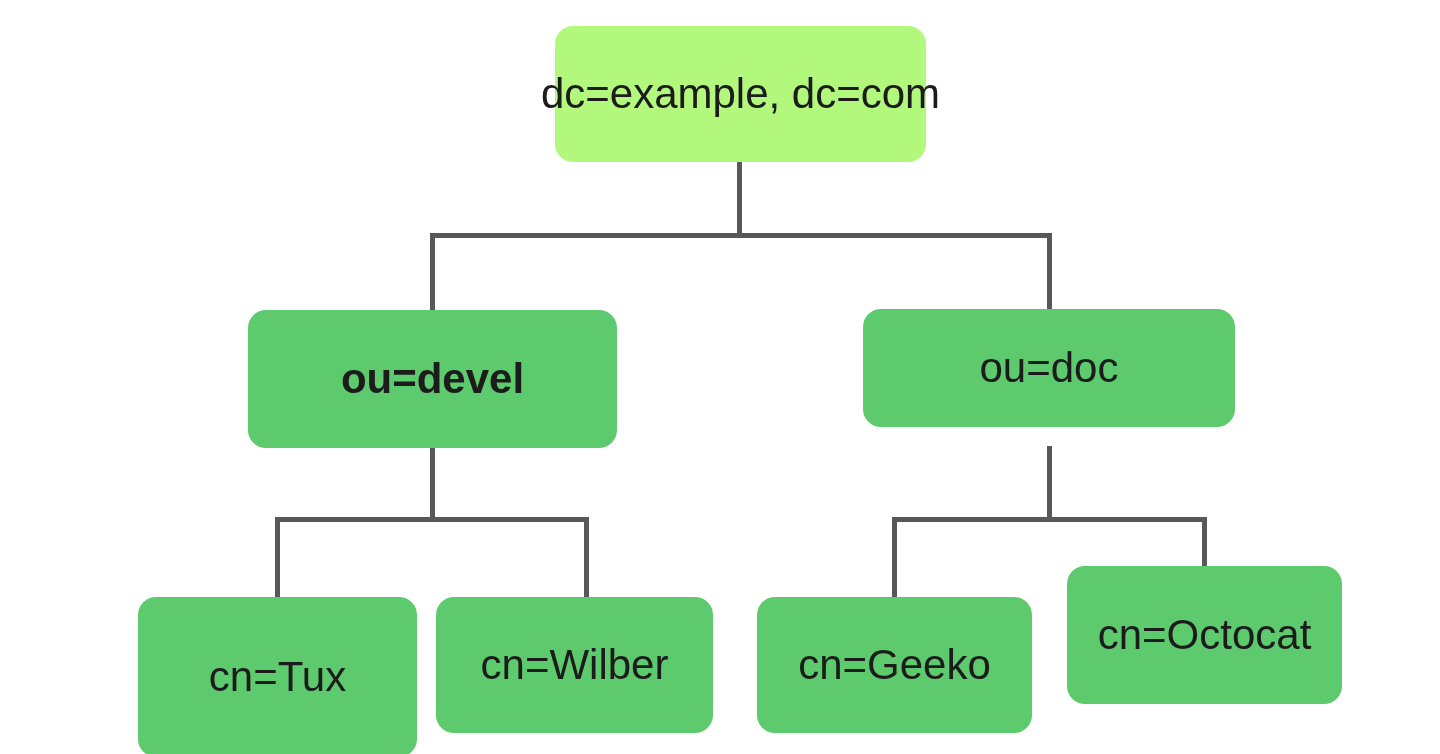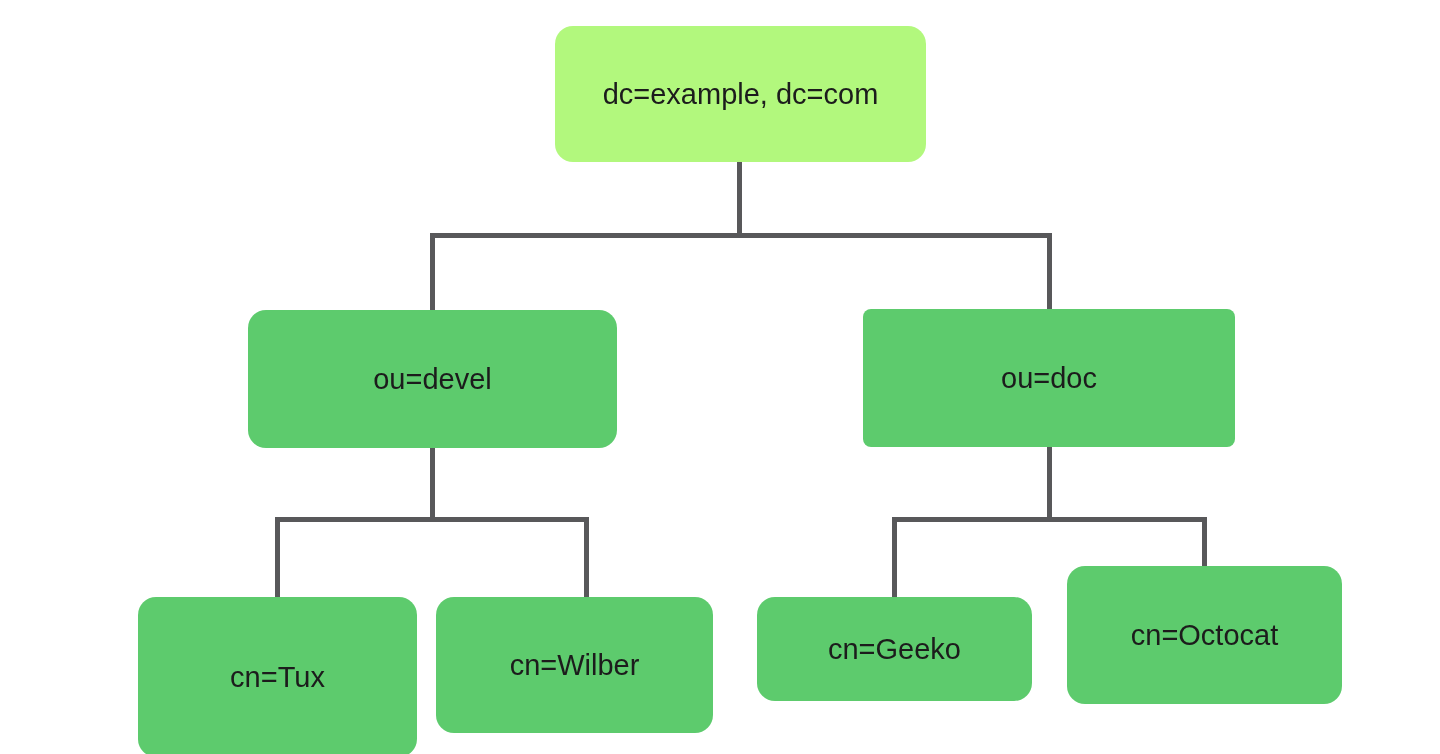--- a/index.html
+++ b/index.html
@@ -20,31 +20,31 @@
     overflow: hidden;
   }
   .node {
     position: absolute;
     background: var(--node-fill);
     border-radius: 18px;
     display: flex;
     align-items: center;
     justify-content: center;
     color: var(--text);
-    font-size: 29px;
+    font-size: 42px;
     line-height: 1.2;
     white-space: nowrap;
     text-align: center;
   }
   .node-root      { left: 555px;  top: 26px;  width: 371px; height: 136px; background: var(--root-node-fill); }
-  .node-ou-devel  { left: 248px;  top: 310px; width: 369px; height: 138px; }
-  .node-ou-doc    { left: 863px;  top: 309px; width: 372px; height: 138px; border-radius: 8px; }
+  .node-ou-devel  { left: 248px;  top: 310px; width: 369px; height: 138px; font-weight: bold; }
+  .node-ou-doc    { left: 863px;  top: 309px; width: 372px; height: 118px; }
   .node-cn-tux    { left: 138px;  top: 597px; width: 279px; height: 160px; }
   .node-cn-wilber { left: 436px;  top: 597px; width: 277px; height: 136px; }
-  .node-cn-geeko  { left: 757px;  top: 597px; width: 275px; height: 104px; }
+  .node-cn-geeko  { left: 757px;  top: 597px; width: 275px; height: 136px; }
   .node-cn-octocat{ left: 1067px; top: 566px; width: 275px; height: 138px; }
 
   .connector { position: absolute; background: var(--connector); }
   
   .c1v  { left: 737px;  top: 161px; width: 5px;   height: 77px; }
   .c1h  { left: 430px;  top: 233px; width: 622px; height: 5px;  }
   .c1dl { left: 430px;  top: 233px; width: 5px;   height: 78px; }
   .c1dr { left: 1047px; top: 233px; width: 5px;   height: 77px; }
   
   .c2v  { left: 430px;  top: 447px; width: 5px;   height: 73px; }

